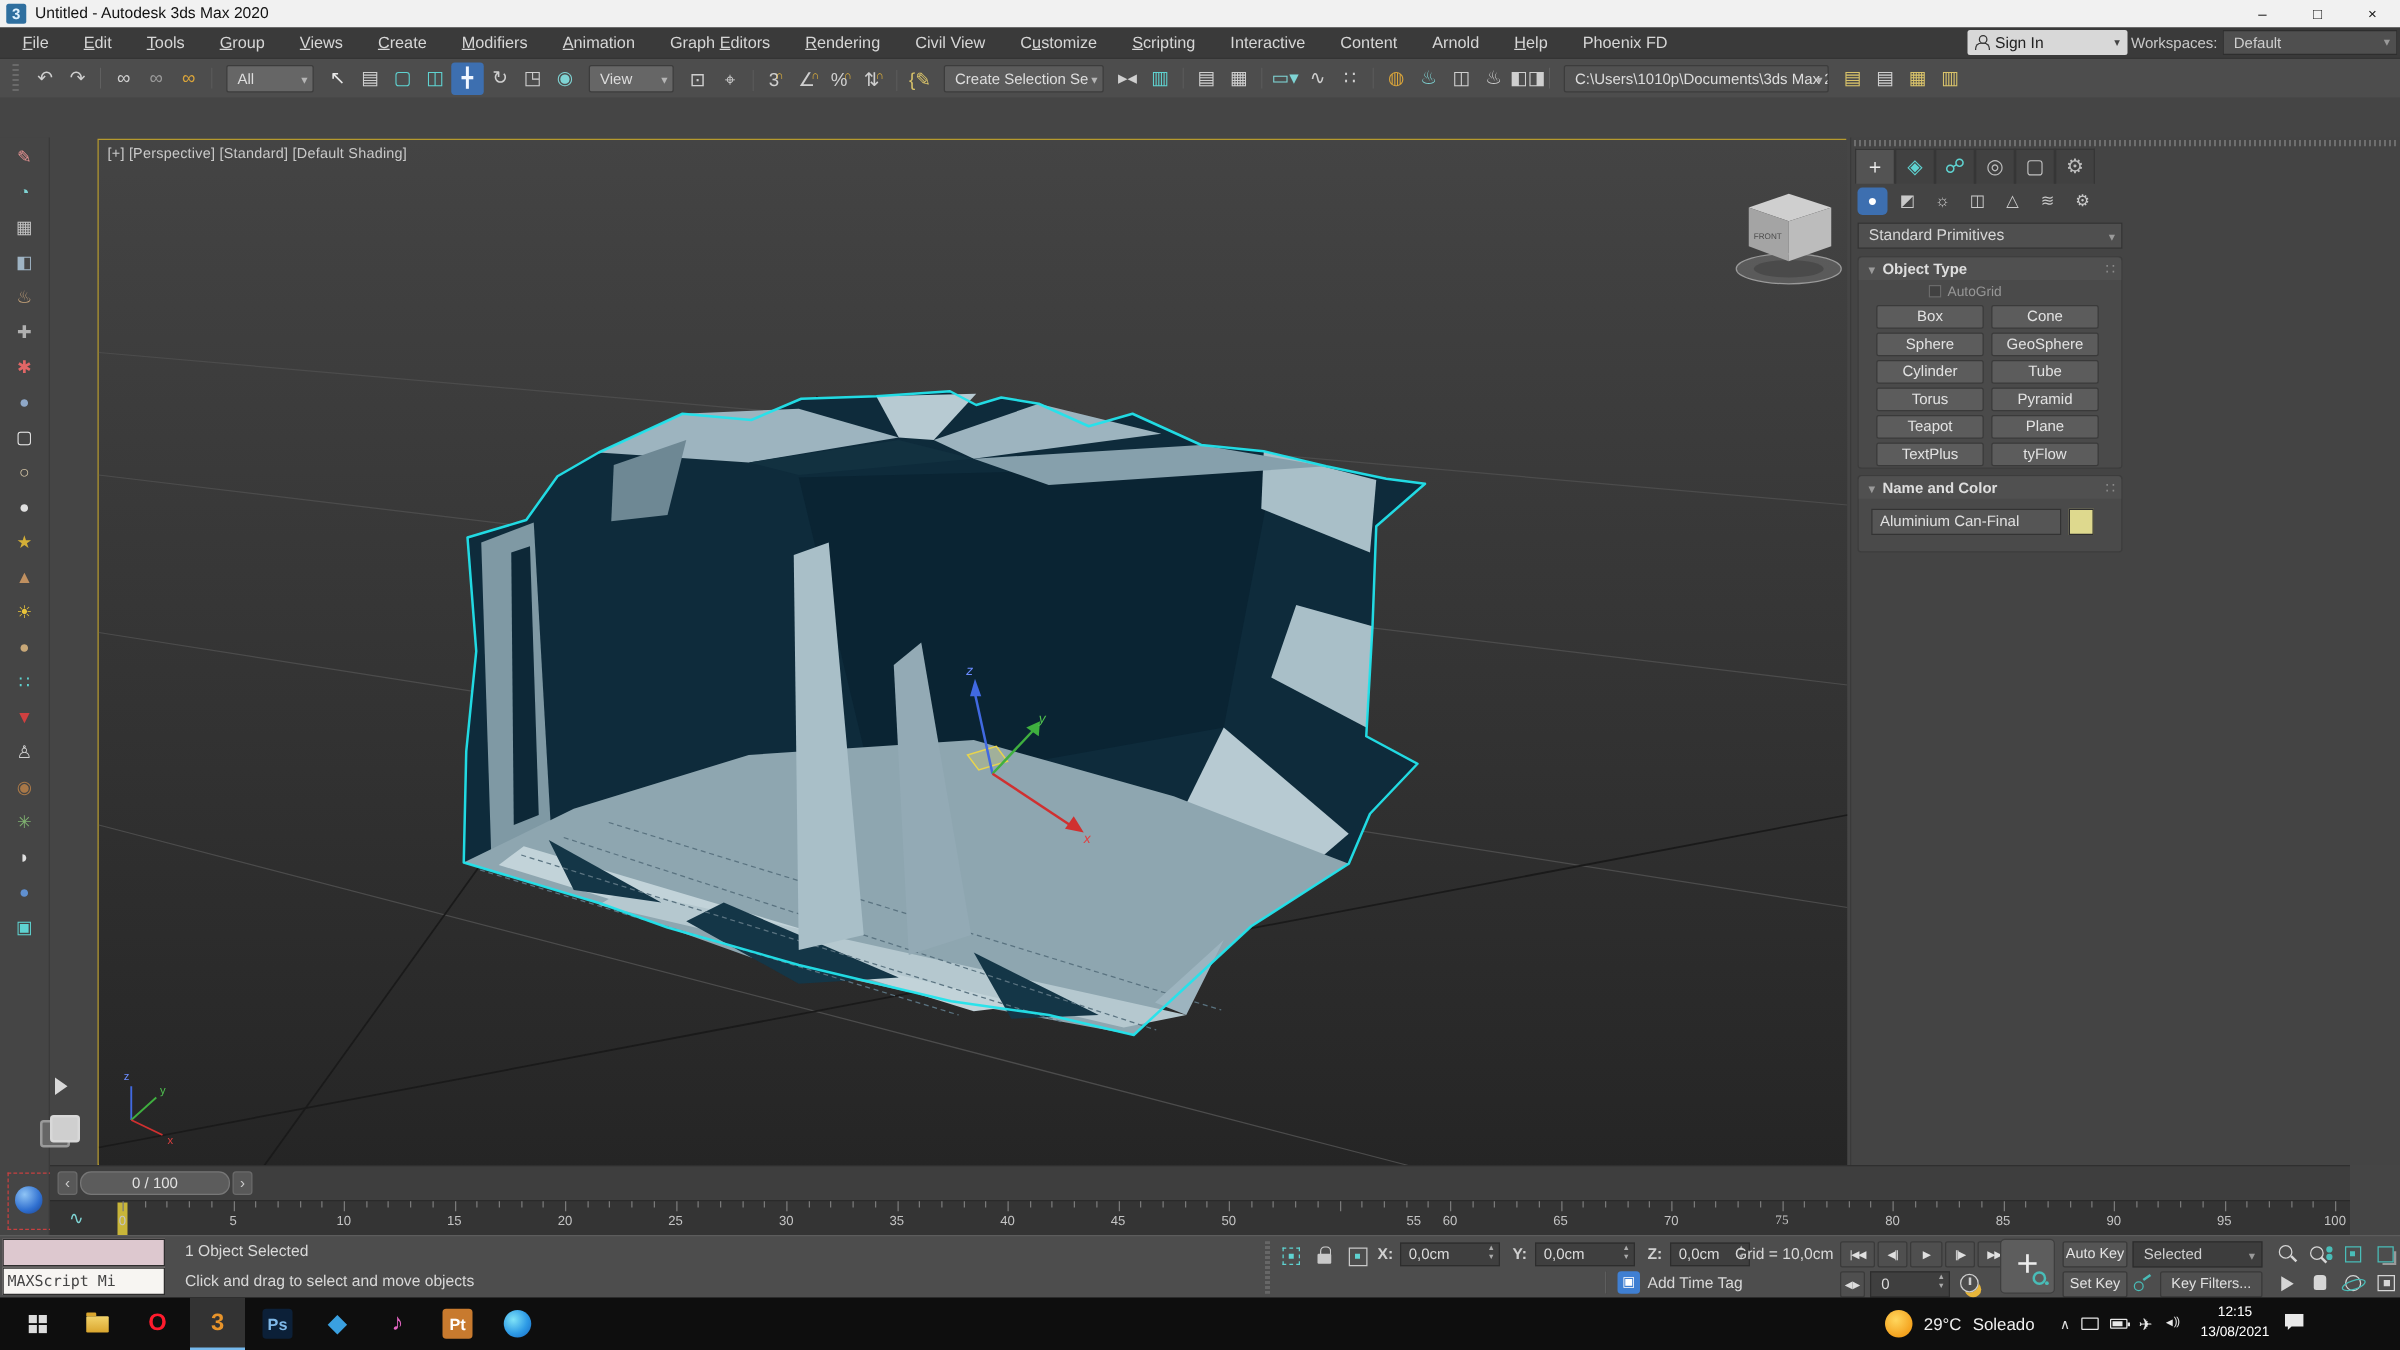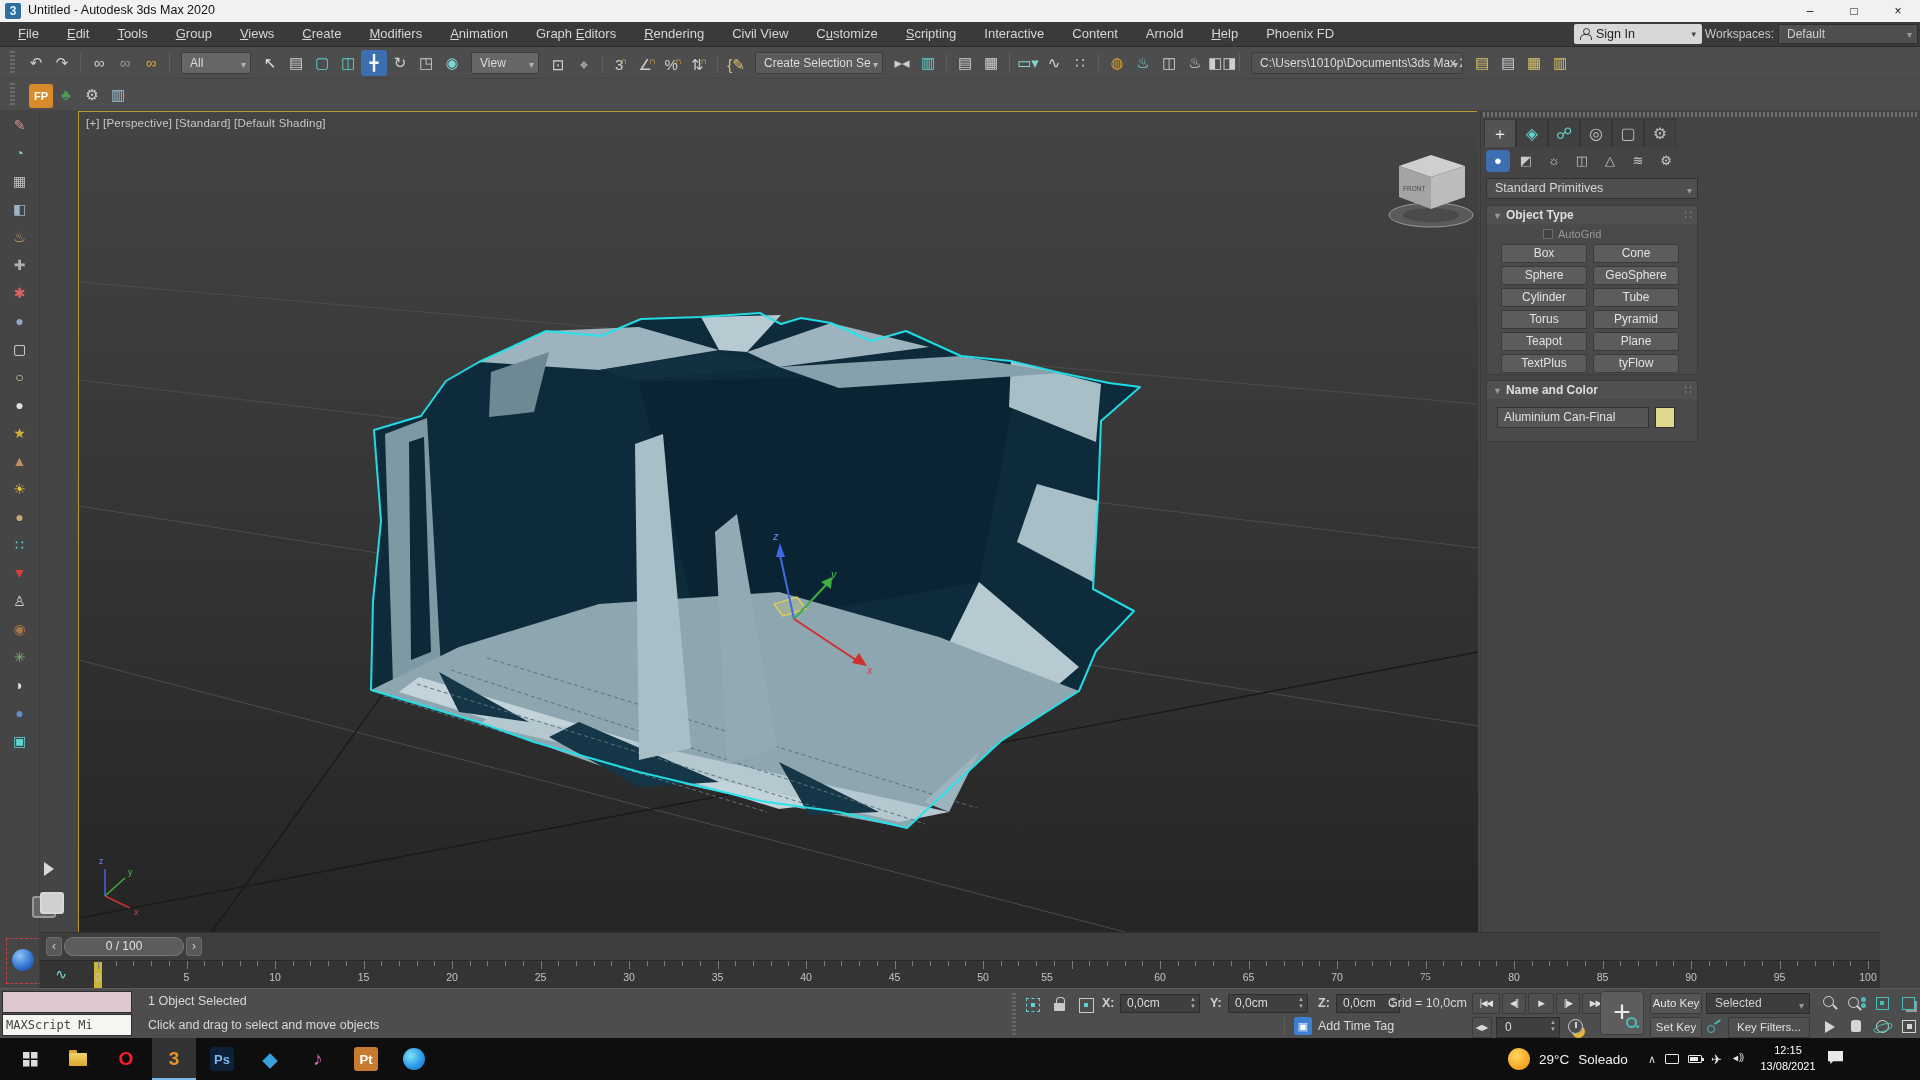--- a/index.html
+++ b/index.html
@@ -315,24 +315,20 @@
     <div class="combo" id="selsetcombo">
       <span>Create Selection Se</span>
     </div>
     <span><span class="icon" style="color: rgb(207, 207, 207);">▸◂</span><span class="icon" style="color: rgb(95, 211, 209);">▥</span><i class="tsep"></i><span class="icon" style="color: rgb(207, 207, 207);">▤</span><span class="icon" style="color: rgb(207, 207, 207);">▦</span><i class="tsep"></i><span class="icon" style="color: rgb(127, 212, 212);">▭▾</span><span class="icon" style="color: rgb(207, 207, 207);">∿</span><span class="icon" style="color: rgb(207, 207, 207);">∷</span><i class="tsep"></i><span class="icon" style="color: rgb(217, 164, 58);">◍</span><span class="icon" style="color: rgb(127, 212, 212);">♨</span><span class="icon" style="color: rgb(207, 207, 207);">◫</span><span class="icon" style="color: rgb(207, 207, 207);">♨</span><span class="icon" style="color: rgb(207, 207, 207);">◧◨</span><i class="tsep"></i></span>
     <div class="combo" id="pathcombo">
       <span>C:\Users\1010p\Documents\3ds Max 2020</span>
     </div>
     <span><span class="icon" style="color: rgb(217, 195, 106);">▤</span><span class="icon" style="color: rgb(207, 207, 207);">▤</span><span class="icon" style="color: rgb(217, 195, 106);">▦</span><span class="icon" style="color: rgb(217, 195, 106);">▥</span></span>
   </div>
 
-  <div id="toolbar2" class="tbar">
-    <span class="gripdots"></span>
-    <span><span class="icon badge" style="background: rgb(217, 139, 44); color: rgb(255, 255, 255);">FP</span><span class="icon" style="color: rgb(79, 155, 79);">♣</span><span class="icon" style="color: rgb(207, 207, 207);">⚙</span><span class="icon" style="color: rgb(159, 194, 217);">▥</span></span>
-  </div>
 
   <div id="leftstrip">
       <span class="icon" style="color: rgb(224, 144, 144);">✎</span>
       <span class="icon" style="color: rgb(127, 212, 212);">◔</span>
       <span class="icon" style="color: rgb(192, 192, 192);">▦</span>
       <span class="icon" style="color: rgb(159, 180, 196);">◧</span>
       <span class="icon" style="color: rgb(200, 164, 122);">♨</span>
       <span class="icon" style="color: rgb(176, 176, 176);">✚</span>
       <span class="icon" style="color: rgb(224, 102, 102);">✱</span>
       <span class="icon" style="color: rgb(143, 168, 200);">●</span>
@@ -561,21 +557,21 @@
       <div class="tick" style="left: 889.9px; height: 5px;"></div>
       <div class="tick" style="left: 907.6px; height: 5px;"></div>
       <div class="tick" style="left: 925.3px; height: 5px;"></div>
       <div class="tick" style="left: 943px; height: 8px;"></div>
       <div class="ticklabel" style="left: 943px;">50</div>
       <div class="tick" style="left: 960.7px; height: 5px;"></div>
       <div class="tick" style="left: 978.4px; height: 5px;"></div>
       <div class="tick" style="left: 996.1px; height: 5px;"></div>
       <div class="tick" style="left: 1013.8px; height: 5px;"></div>
       <div class="tick" style="left: 1031.5px; height: 8px;"></div>
-      <div class="ticklabel" style="left: 1007px;">55</div>
+      <div class="ticklabel" style="left: 1091px;">55</div>
       <div class="tick" style="left: 1049.2px; height: 5px;"></div>
       <div class="tick" style="left: 1066.9px; height: 5px;"></div>
       <div class="tick" style="left: 1084.6px; height: 5px;"></div>
       <div class="tick" style="left: 1102.3px; height: 5px;"></div>
       <div class="tick" style="left: 1120px; height: 8px;"></div>
       <div class="ticklabel" style="left: 1120px;">60</div>
       <div class="tick" style="left: 1137.7px; height: 5px;"></div>
       <div class="tick" style="left: 1155.4px; height: 5px;"></div>
       <div class="tick" style="left: 1173.1px; height: 5px;"></div>
       <div class="tick" style="left: 1190.8px; height: 5px;"></div>

